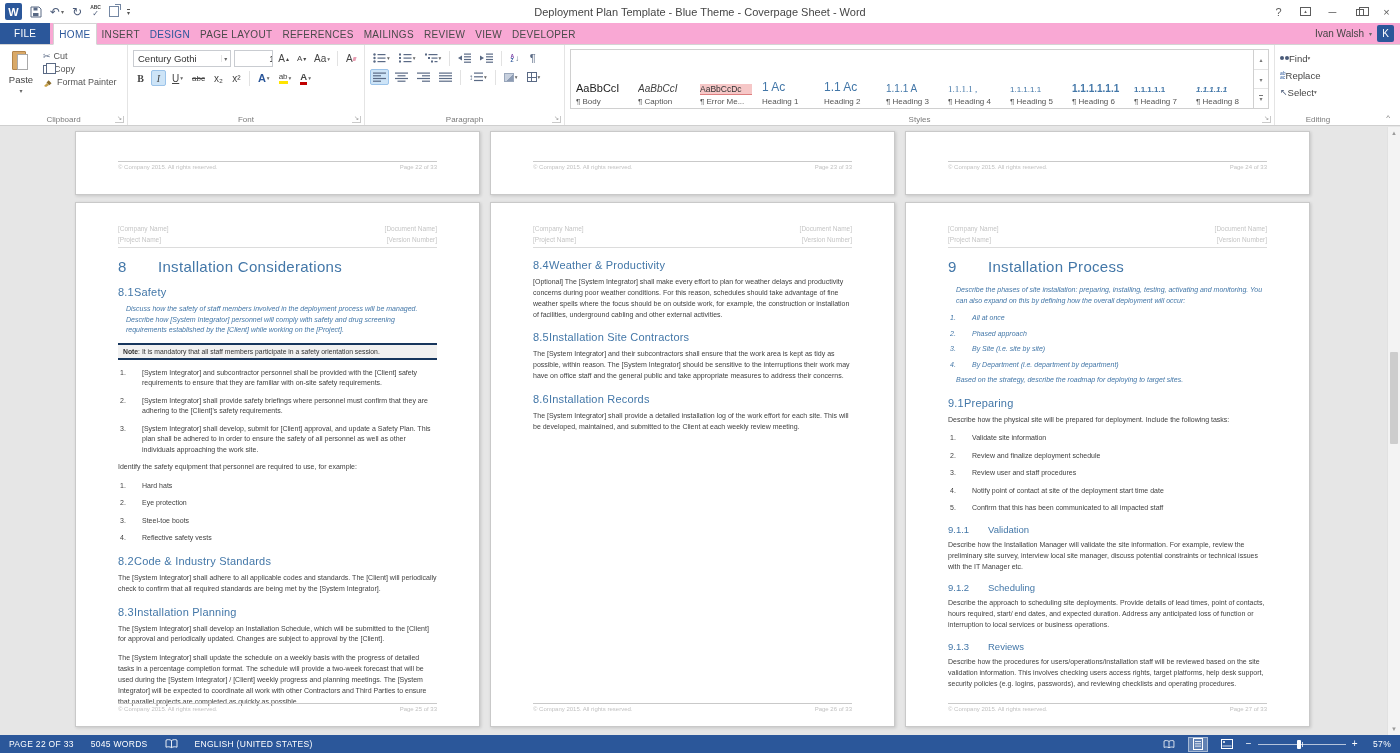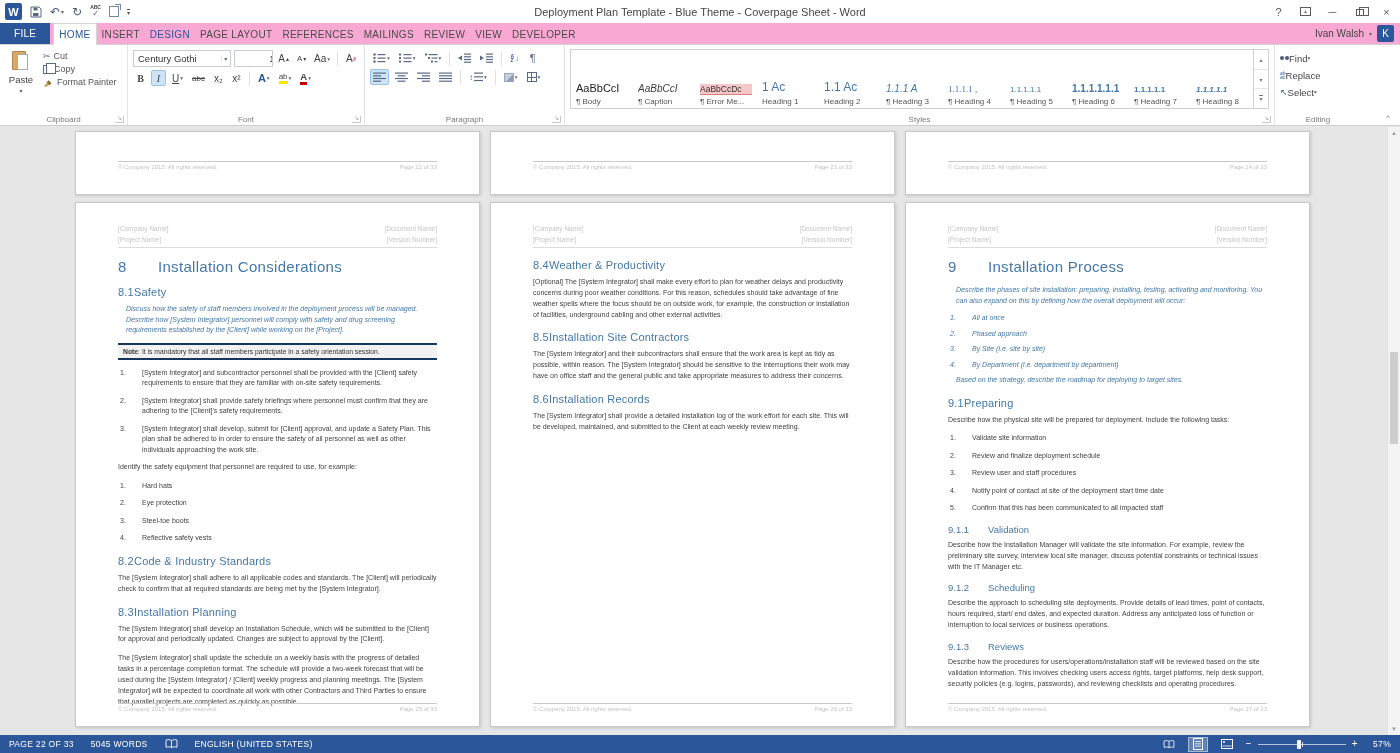--- a/index.html
+++ b/index.html
@@ -85,21 +85,21 @@
   
   .g-styles .rg-body{display:flex;height:60px;margin:1px 2px;}
   .gallery{display:flex;border:1px solid #d0d0d0;background:#fff;overflow:hidden;flex:1;}
   .style-card{width:62px;padding:3px 5px 2px;display:flex;flex-direction:column;justify-content:flex-end;}
   .sp{display:block;white-space:nowrap;overflow:hidden;font-family:"Liberation Sans","DejaVu Sans",sans-serif;}
   .sp-body{font-size:11px;color:#222;}
   .sp-caption{font-size:10px;font-style:italic;color:#3f3f3f;}
   .sp-error{font-size:8.5px;color:#333;background:#f6c7c7;box-shadow:0 1px 0 #dd7e7e;display:inline-block;}
   .sp-h1{font-size:12px;color:var(--head);}
   .sp-h2{font-size:12px;color:var(--head);}
-  .sp-h3{font-size:10px;color:var(--head);font-style:italic;}
+  .sp-h3{font-size:10px;color:var(--head);}
   .sp-h4{font-size:9px;color:var(--head);font-family:Liberation Serif, serif;}
   .sp-h5{font-size:8px;color:var(--head);}
   .sp-h6{font-size:10px;color:var(--head);font-weight:bold;}
   .sp-h7{font-size:8px;color:var(--head);font-weight:bold;}
   .sp-h8{font-size:8px;color:var(--head);font-weight:bold;font-style:italic;}
   .style-label{font-size:8px;color:#555;margin-top:3px;white-space:nowrap;overflow:hidden;}
   .gallery-scroll{width:15px;display:flex;flex-direction:column;border:1px solid #d0d0d0;border-left:none;background:#fff;}
   .gs-btn{flex:1;display:flex;align-items:center;justify-content:center;font-size:6px;color:#777;border-bottom:1px solid #e4e4e4;}
   .gs-btn:last-child{border-bottom:none;}
   .gs-more{border-top:1px solid #777;line-height:5px;padding-top:1px;}

